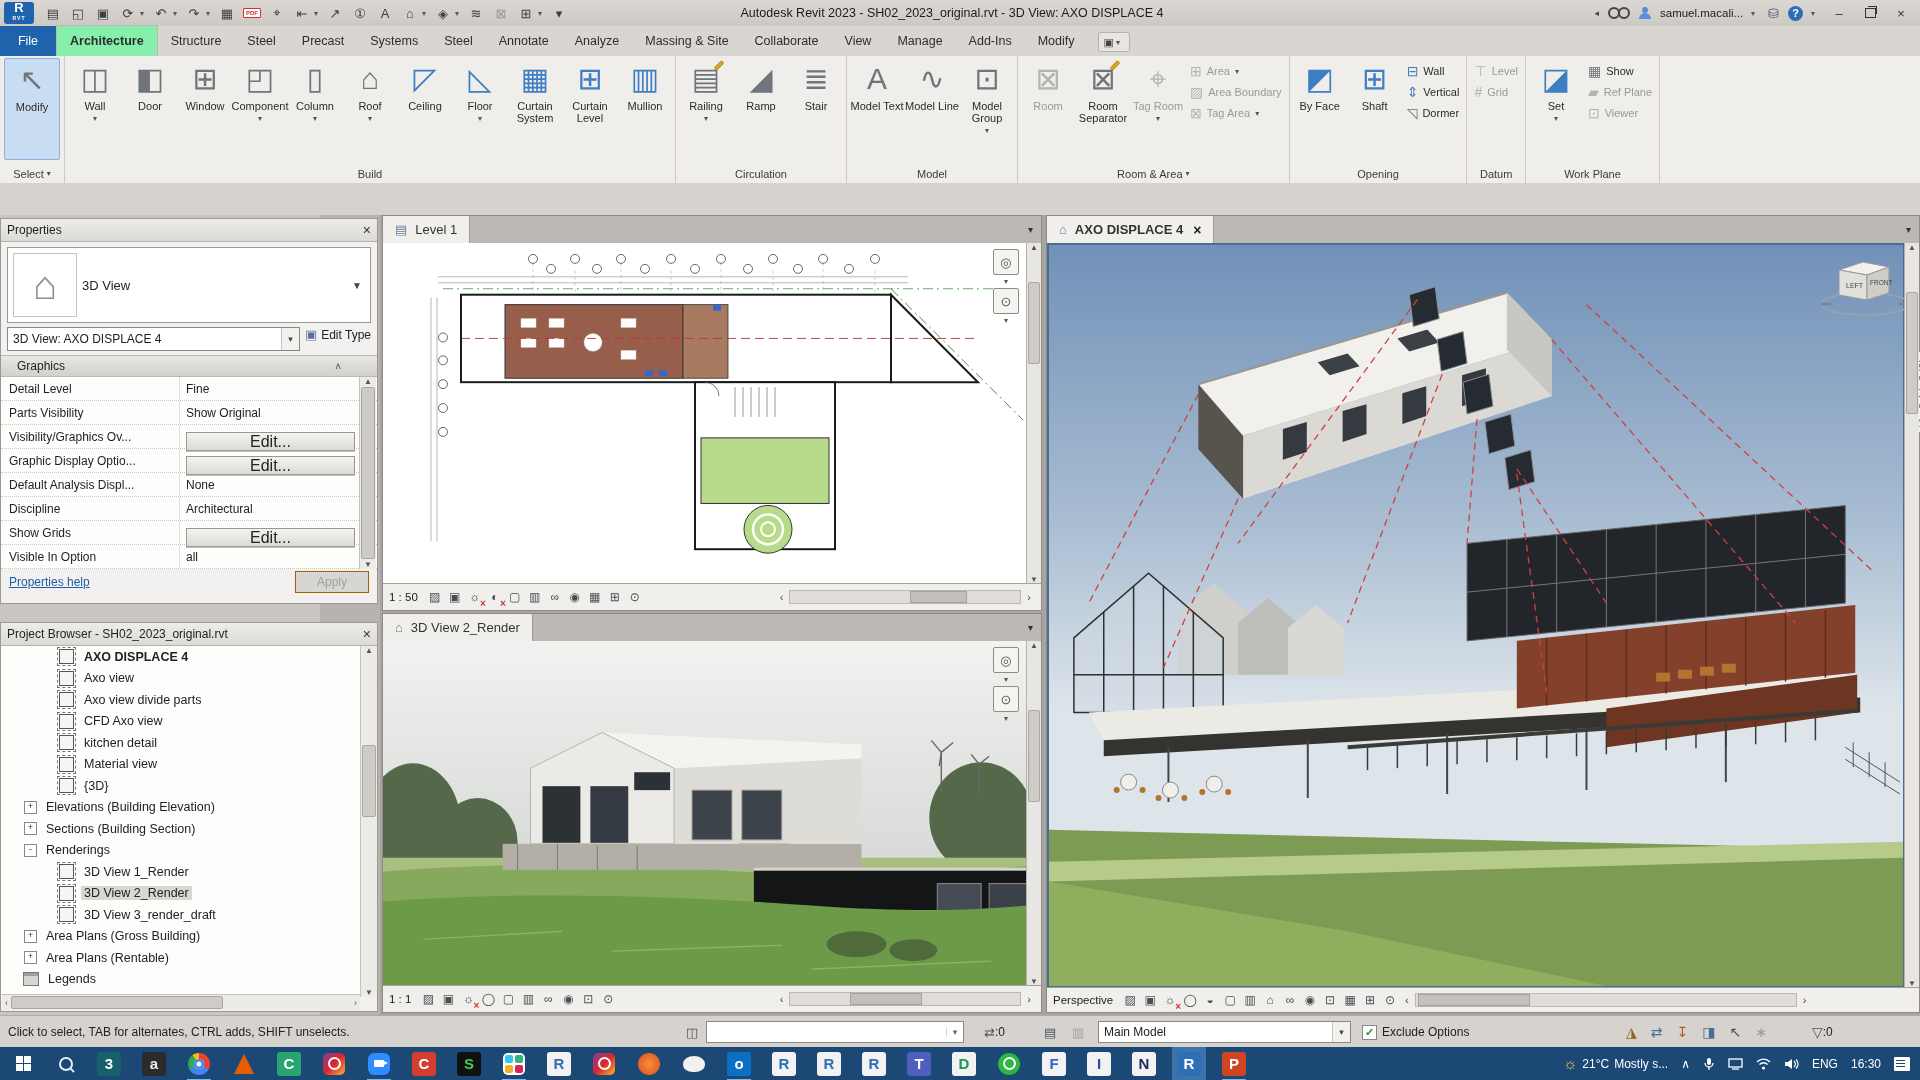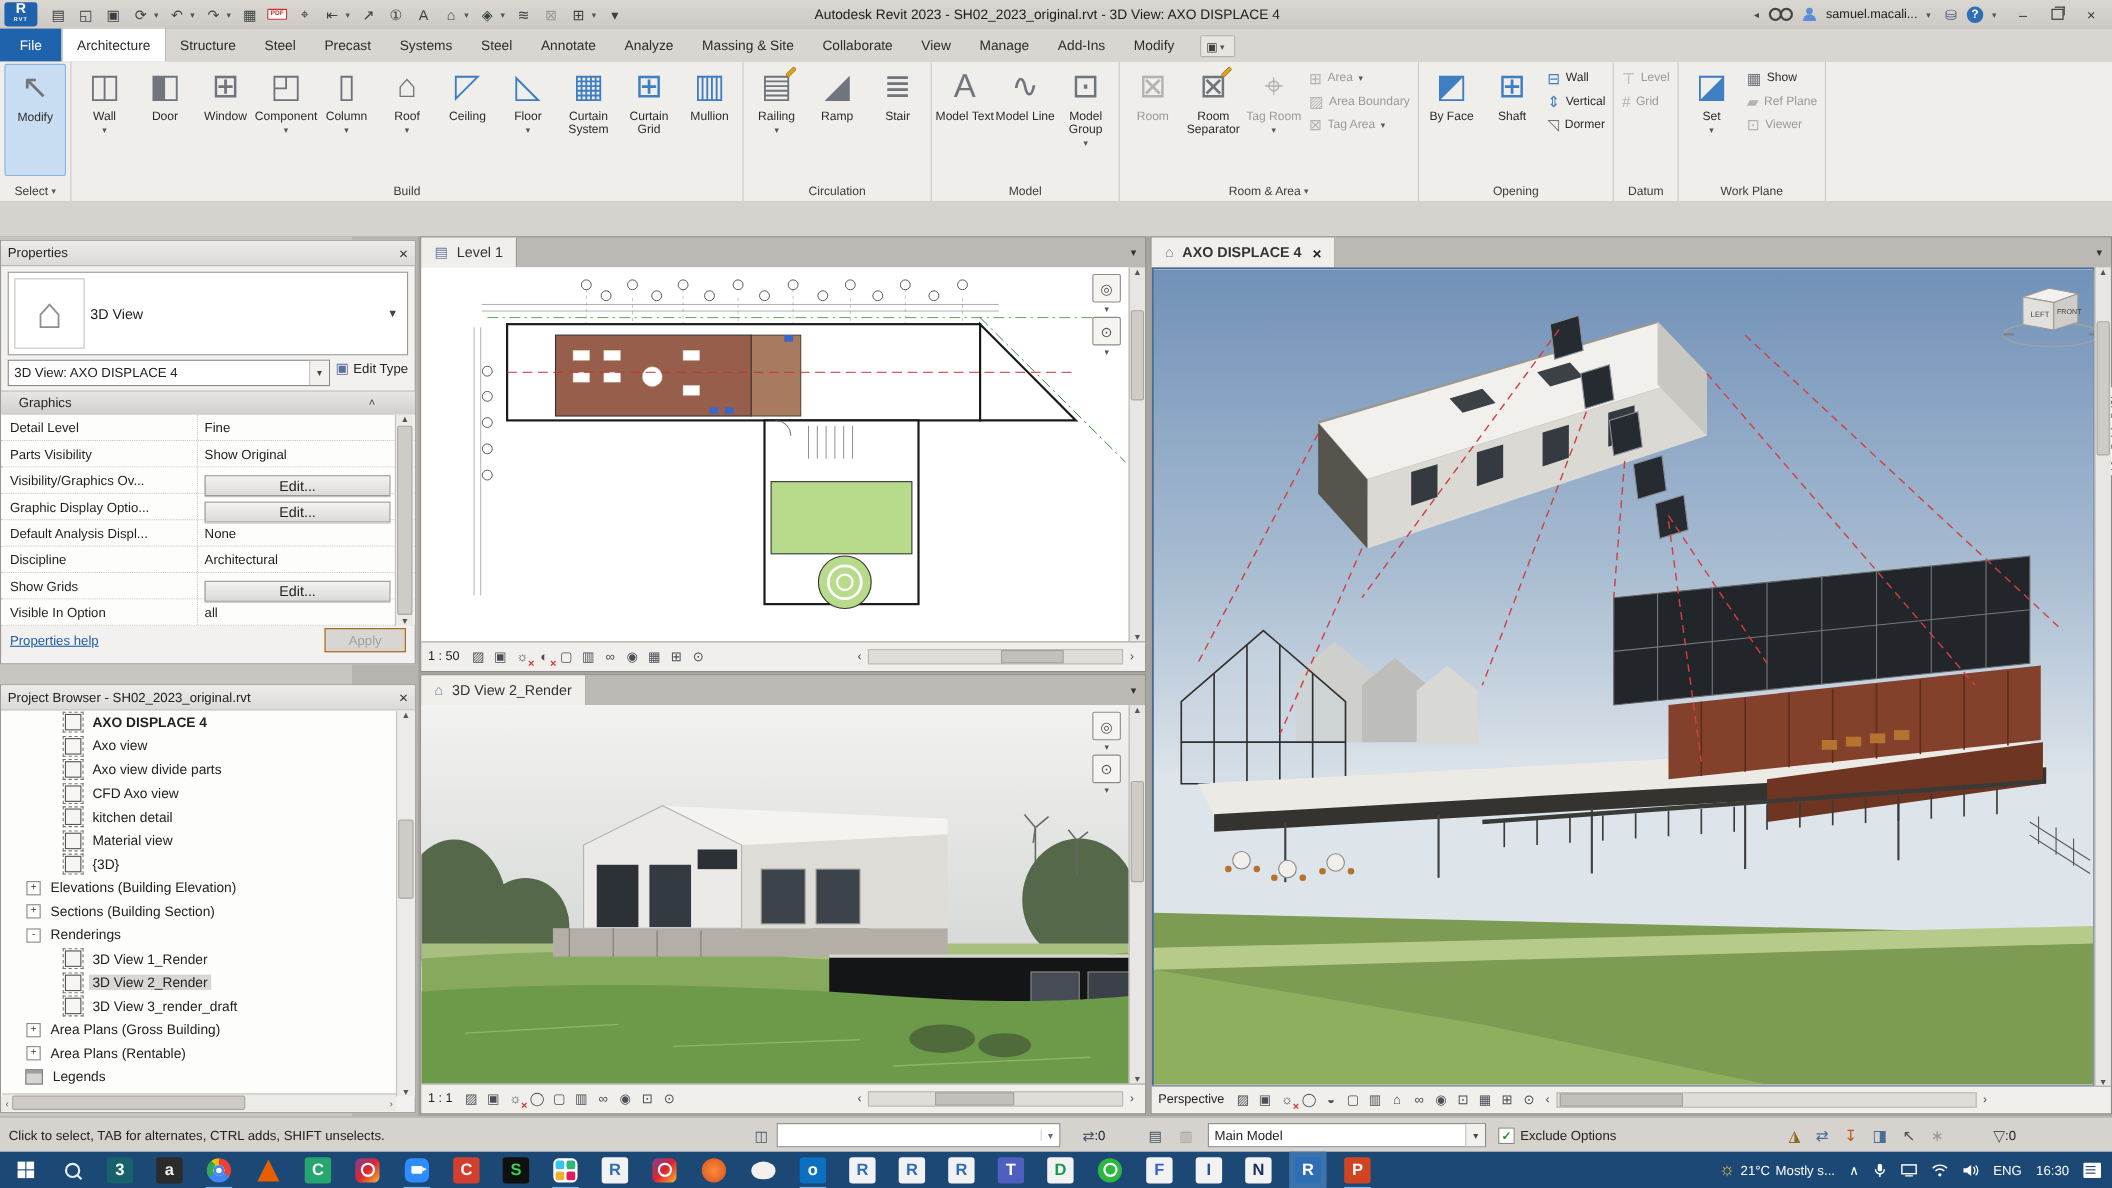--- a/index.html
+++ b/index.html
@@ -30,21 +30,21 @@
   .cart{font-size:13px;color:#4a5578;}
   .helpq{width:15px;height:15px;border-radius:50%;background:#2f6eb5;color:#fff;font-size:11px;font-weight:bold;
          display:flex;align-items:center;justify-content:center;}
   .winbtn{width:22px;height:18px;display:flex;align-items:center;justify-content:center;color:#333;font-size:13px;}
   .restore{width:9px;height:8px;border:1px solid #333;position:relative;background:transparent;}
   .restore:before{content:"";position:absolute;left:2px;top:-3px;width:8px;height:7px;border:1px solid #333;border-bottom:none;border-left:none;}
   
   .tabrow{position:absolute;left:0;top:26px;width:1920px;height:30px;background:#d9d6d1;display:flex;align-items:flex-end;}
   .rtab{height:30px;display:flex;align-items:center;padding:0 13px;font-size:12.5px;color:#2d2d2d;}
   .rtab.file{background:#1f63ad;color:#fff;min-width:30px;justify-content:center;}
-  .rtab.active{background:#ffffff;border:1px solid #bbb8b3;border-bottom:none;font-weight:normal;}
+  .rtab.active{background:#86efac;border:1px solid #bbb8b3;border-bottom:none;font-weight:bold;}
   .paneltoggle{margin-left:10px;display:flex;align-items:center;gap:3px;color:#444;font-size:11px;
                border:1px solid #b5b2ad;background:#e8e5e0;border-radius:2px;padding:1px 5px;height:16px;margin-bottom:4px;}
   
   .ribbon{position:absolute;left:0;top:56px;width:1920px;height:127px;background:#f0eeeb;display:flex;border-bottom:1px solid #b3b0ab;}
   .panel{display:flex;flex-direction:column;border-right:1px solid #cdcac5;padding:0 3px;}
   .pbody{flex:1;display:flex;align-items:flex-start;gap:1px;padding-top:2px;}
   .plabel{height:19px;display:flex;align-items:center;justify-content:center;gap:4px;font-size:11px;color:#3b3b3b;}
   .plabel .qarr{width:auto;}
   .bigbtn{width:54px;min-height:98px;display:flex;flex-direction:column;align-items:center;text-align:center;
           font-size:11px;line-height:12px;color:#2b2b2b;border-radius:2px;padding-top:2px;}
@@ -81,21 +81,21 @@
               justify-content:center;font-size:9px;color:#444;background:#f2f1ee;}
   .edittype{display:flex;align-items:center;gap:4px;font-size:12px;color:#222;}
   .edittype .ig{font-size:13px;color:#5a6ea0;}
   .psec{height:20px;background:linear-gradient(#e9e7e4,#d2d0cc);display:flex;align-items:center;padding:0 16px;
         font-size:12px;color:#222;border-top:1px solid #bcb9b5;border-bottom:1px solid #bcb9b5;}
   .psec .car{margin-left:auto;font-size:10px;color:#444;margin-right:20px;}
   .prows{position:relative;}
   .prow{display:flex;height:23px;align-items:center;border-bottom:1px dotted #c9c7c3;font-size:12px;background:#fdfdfc;}
   .plab{width:170px;padding-left:8px;color:#1f1f1f;overflow:hidden;white-space:nowrap;}
   .pval{flex:1;align-self:stretch;display:flex;align-items:center;border-left:1px dotted #c9c7c3;padding-left:6px;margin-right:18px;}
-  .pbtn{flex:1;margin:12px 4px 2px 0;height:17px;line-height:17px;text-align:center;font-size:13px;
+  .pbtn{flex:1;margin:12px 4px 2px 0;height:17px;line-height:17px;text-align:center;font-size:16px;
         background:linear-gradient(#f4f3f1,#dcdad6);border:1px solid #9a9894;box-shadow:0 1px 0 #c6c3bf;}
   .vscrollcol{position:absolute;right:1px;top:0;bottom:0;width:16px;background:#ecebe8;border-left:1px solid #c5c3bf;
               display:flex;flex-direction:column;align-items:center;font-size:8px;color:#555;}
   .vthumb{width:12px;background:#cfccc8;border:1px solid #aaa7a3;border-radius:2px;}
   .palfoot{height:26px;display:flex;align-items:center;padding:0 8px;}
   .plink{color:#1f5da8;text-decoration:underline;font-size:12px;}
   .applybtn{margin-left:auto;width:72px;height:20px;background:#d8d6d2;border:1px solid #a16207;color:#a3a19d;
             font-size:12px;display:flex;align-items:center;justify-content:center;}
   
   .tree{position:relative;background:#fdfdfc;overflow:hidden;}
@@ -315,21 +315,21 @@
             <span class="ig blu">◺</span>
             <span>Floor</span>
             <span class="arr">▾</span>
           </div>
           <div class="bigbtn">
             <span class="ig blu">▦</span>
             <span>Curtain System</span>
           </div>
           <div class="bigbtn">
             <span class="ig blu">⊞</span>
-            <span>Curtain Grid</span>
+            <span>Curtain Level</span>
           </div>
           <div class="bigbtn">
             <span class="ig blu">▥</span>
             <span>Mullion</span>
           </div>
         </div>
         <div class="plabel">
           <span>Build</span>
         </div>
       </div>

